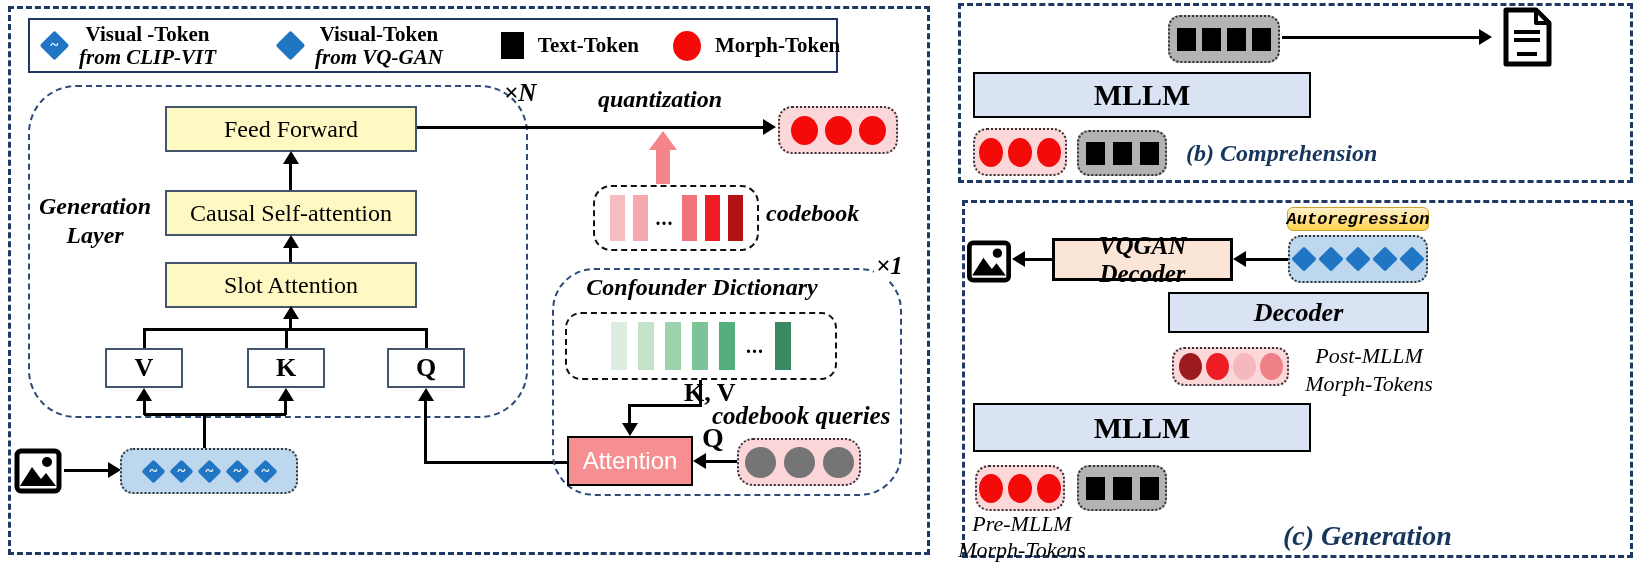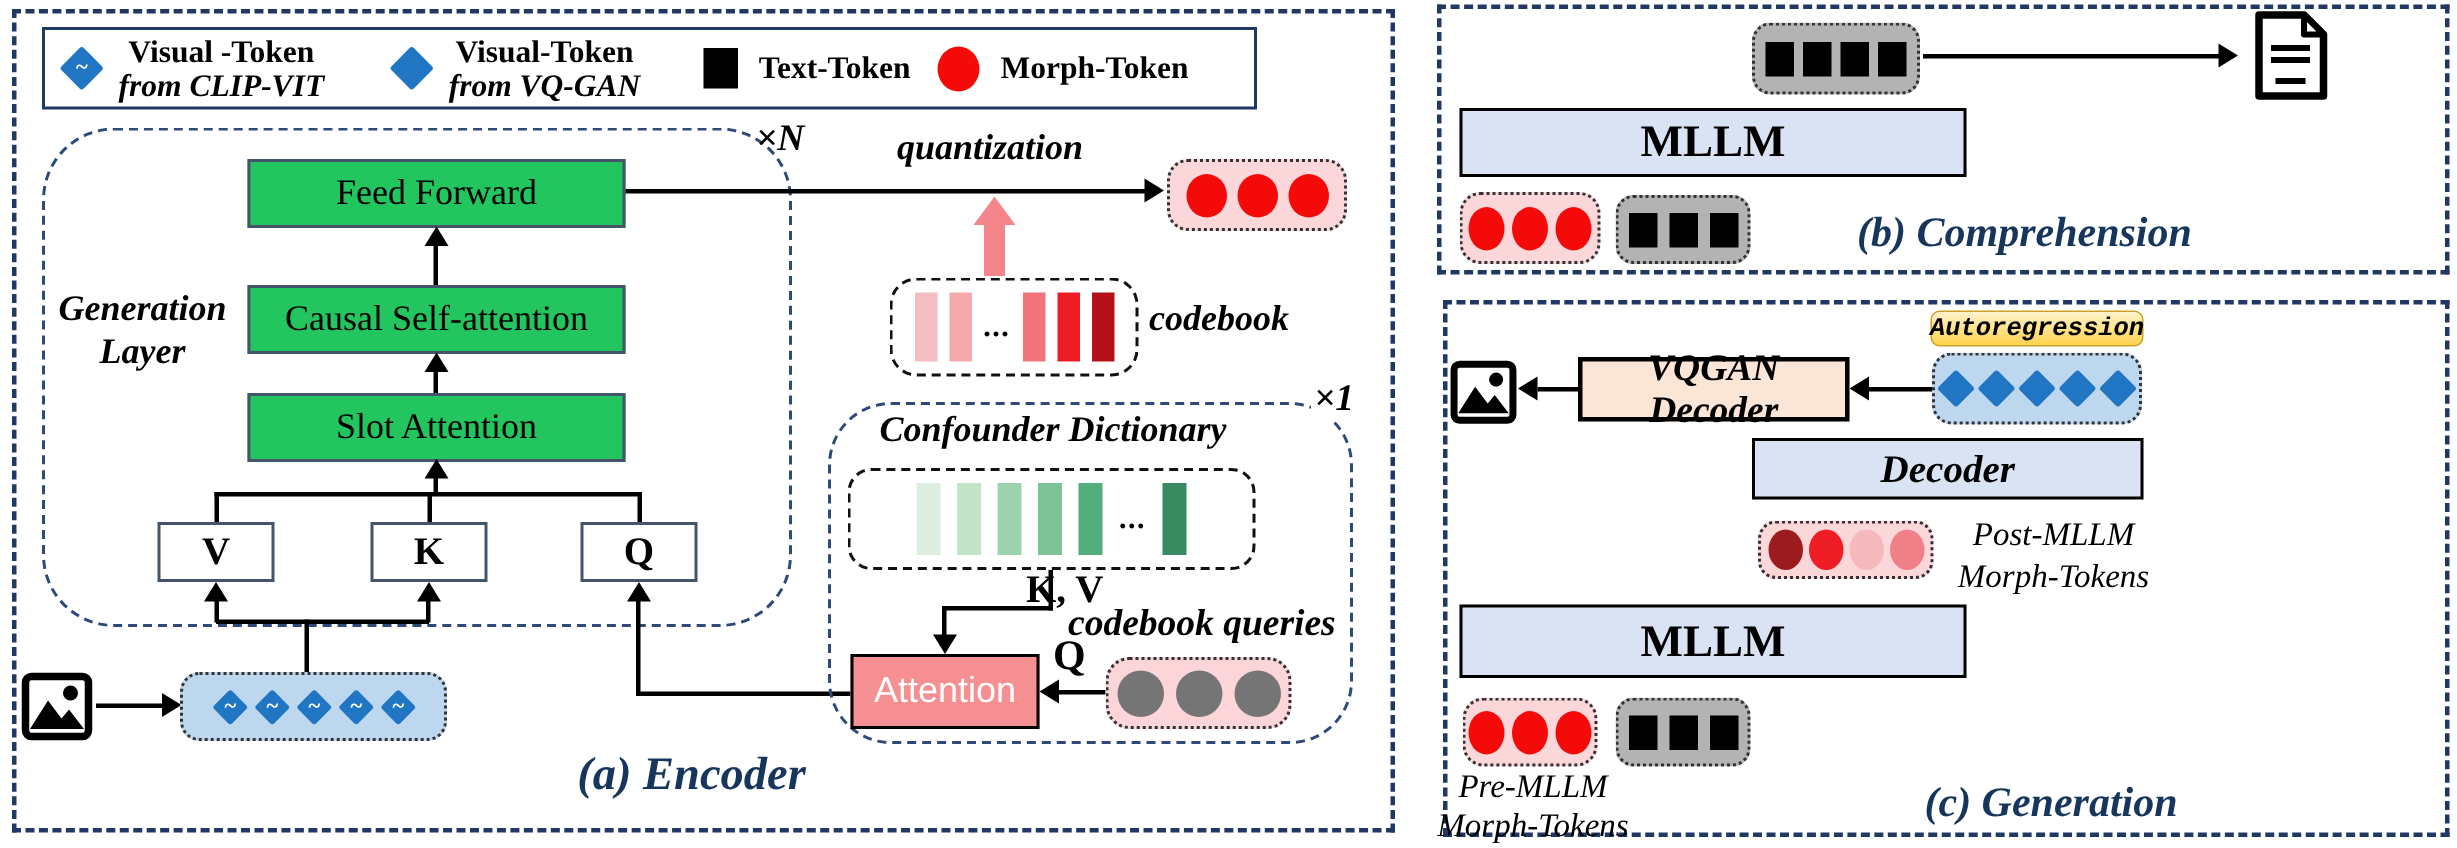--- a/index.html
+++ b/index.html
@@ -4,21 +4,21 @@
 <style>
   html,body{margin:0;padding:0;background:#fff;}
   .canvas{position:relative;width:1638px;height:565px;background:#fff;overflow:hidden;
           font-family:"Liberation Serif",serif;color:#000;}
   .abs{position:absolute;}
   .panel{position:absolute;box-sizing:border-box;border:3px dashed #1f3864;background:#fff;}
   .inner-dash{position:absolute;box-sizing:border-box;border:2.5px dashed #2e4a7a;}
   .blk-dash{position:absolute;box-sizing:border-box;border:2.5px dashed #111;border-radius:18px;
             display:flex;align-items:center;justify-content:center;}
   .box{position:absolute;box-sizing:border-box;display:flex;align-items:center;justify-content:center;text-align:center;}
-  .peach{background:#22c55e;border:2px solid #44546a;font-size:24px;}
+  .peach{background:#fef9c3;border:2px solid #44546a;font-size:24px;}
   .peach-bold{background:#fbe5d6;border:3px solid #000;font-weight:bold;font-style:italic;font-size:25px;}
   .bluebar{background:#dae3f3;border:2.5px solid #000;font-weight:bold;font-size:30px;}
   .vkq{background:#fff;border:2.5px solid #44546a;font-weight:bold;font-size:26px;}
   .tok{position:absolute;box-sizing:border-box;display:flex;align-items:center;justify-content:center;
        border:2px dotted #333;}
   .pinkbg{background:#fcd7da;border-radius:14px;}
   .graybg{background:#b3b3b3;border-radius:12px;}
   .bluetok{background:#bdd7ee;border-radius:13px;}
   .circle{border-radius:50%;flex:none;}
   .red{background:#f50a0a;}
@@ -30,21 +30,21 @@
        transform:rotate(-45deg);color:#fff;font-weight:bold;font-size:15px;font-family:"Liberation Serif",serif;}
   .ln{position:absolute;background:#000;}
   .ah{position:absolute;width:0;height:0;}
   .ah.r{border-top:8px solid transparent;border-bottom:8px solid transparent;border-left:13px solid #000;}
   .ah.l{border-top:8px solid transparent;border-bottom:8px solid transparent;border-right:13px solid #000;}
   .ah.u{border-left:8px solid transparent;border-right:8px solid transparent;border-bottom:13px solid #000;}
   .ah.d{border-left:8px solid transparent;border-right:8px solid transparent;border-top:13px solid #000;}
   .bi{font-weight:bold;font-style:italic;}
   .panel-label{position:absolute;font-weight:bold;font-style:italic;color:#17365d;font-size:29px;white-space:nowrap;}
   .legend{position:absolute;left:28px;top:18px;width:810px;height:55px;box-sizing:border-box;
-          border:2.5px solid #1f3864;background:#fff;display:flex;align-items:center;gap:12px;padding:0 0 0 14px;}
+          border:2.5px solid #1f3864;background:#fff;display:flex;align-items:center;gap:28px;padding:0 0 0 14px;}
   .leg-item{display:flex;align-items:center;gap:14px;}
   .leg-text{font-weight:bold;font-size:21px;line-height:1.08;text-align:center;white-space:nowrap;}
   .leg-text .it{font-style:italic;display:block;}
   .small-dots{font-weight:bold;font-size:20px;letter-spacing:1px;}
   .lbl{position:absolute;white-space:nowrap;}
 </style>
 </head>
 <body>
 
 <div class="canvas">
@@ -174,21 +174,20 @@
   <div class="ln" style="left:706px;top:460px;width:31px;height:3px;"></div>
   <div class="ah l" style="left:693px;top:453px;"></div>
 
   <div class="lbl bi" style="left:712px;top:402px;font-size:25px;">codebook queries</div>
   <div class="tok" style="left:737px;top:438px;width:124px;height:48px;background:#fbd5d8;border-radius:16px;gap:8px;">
     <span class="circle gq" style="width:31px;height:31px;"></span>
     <span class="circle gq" style="width:31px;height:31px;"></span>
     <span class="circle gq" style="width:31px;height:31px;"></span>
   </div>
 
-  <div class="panel-label" style="left:296px;top:498px;width:330px;text-align:center;font-size:31px;">(a) Encoder</div>
 
   <div class="panel" style="left:958px;top:3px;width:675px;height:180px;"></div>
 
   <div class="tok graybg" style="left:1168px;top:15px;width:112px;height:48px;gap:6px;">
     <span class="sq" style="width:19px;height:23px;"></span>
     <span class="sq" style="width:19px;height:23px;"></span>
     <span class="sq" style="width:19px;height:23px;"></span>
     <span class="sq" style="width:19px;height:23px;"></span>
   </div>
   <div class="ln" style="left:1282px;top:36px;width:200px;height:3px;"></div>
@@ -207,21 +206,21 @@
     <span class="circle red" style="width:24px;height:29px;"></span>
     <span class="circle red" style="width:24px;height:29px;"></span>
     <span class="circle red" style="width:24px;height:29px;"></span>
   </div>
   <div class="tok graybg" style="left:1077px;top:130px;width:90px;height:46px;gap:8px;">
     <span class="sq" style="width:19px;height:23px;"></span>
     <span class="sq" style="width:19px;height:23px;"></span>
     <span class="sq" style="width:19px;height:23px;"></span>
   </div>
 
-  <div class="panel-label" style="left:1238px;top:140px;font-size:28px;">(b) Comprehension</div>
+  <div class="panel-label" style="left:1186px;top:140px;font-size:24px;">(b) Comprehension</div>
 
   <div class="panel" style="left:962px;top:200px;width:671px;height:358px;"></div>
 
   <div class="box bi" style="left:1287px;top:207px;width:142px;height:24px;background:linear-gradient(#fff3cd,#ffd34d);border:1.5px solid #c9a227;border-radius:6px;font-size:17px;font-family:Liberation Mono, monospace;">Autoregression</div>
 
   <div class="tok bluetok" style="left:1288px;top:235px;width:140px;height:48px;gap:9px;">
     <span class="diamond" style="width:18px;height:18px;"></span>
     <span class="diamond" style="width:18px;height:18px;"></span>
     <span class="diamond" style="width:18px;height:18px;"></span>
     <span class="diamond" style="width:18px;height:18px;"></span>

